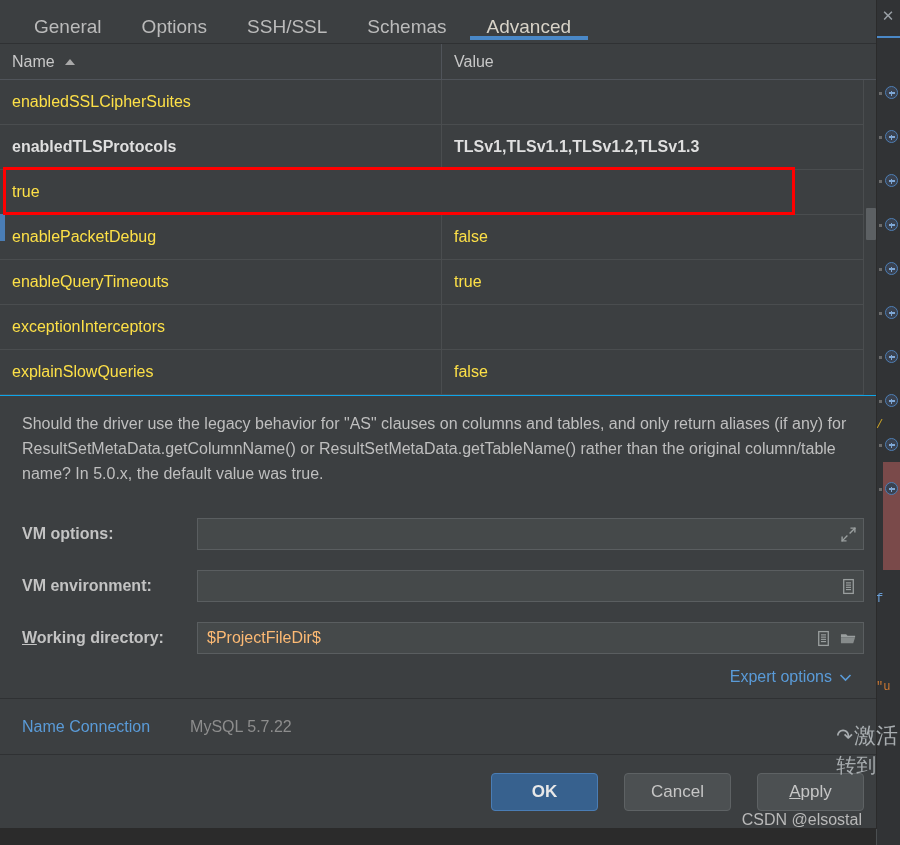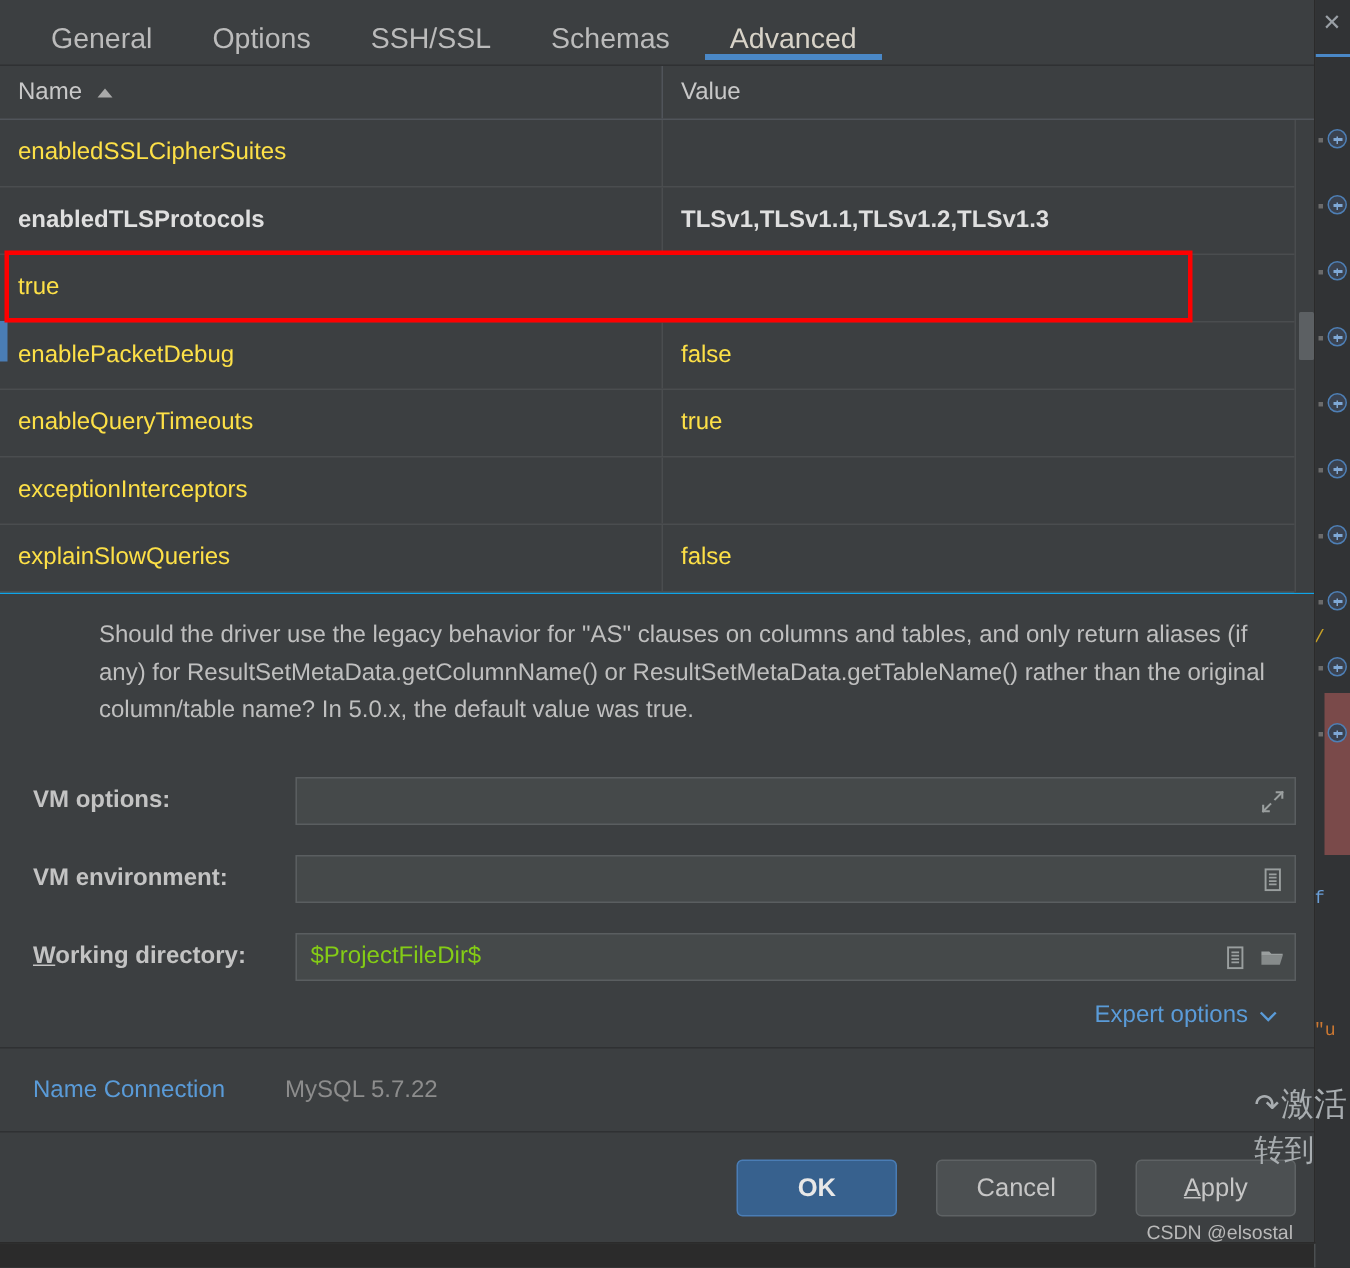--- a/index.html
+++ b/index.html
@@ -150,41 +150,40 @@
     background: #5c6063; border-radius: 1px;
   }
 
   
   #desc {
     flex: 0 0 110px;
     padding: 16px 22px 0 22px;
     font-size: 16px; line-height: 1.55;
     color: #bfbfbf;
     background: #3c3f41;
-    margin-left: 44px;
   }
 
   
   #form { flex: 1; padding: 6px 12px 0 22px; background: #3c3f41; }
   .frow { display: flex; align-items: center; height: 44px; margin-bottom: 8px; }
   .flabel {
     font-size: 16px; color: #c3c3c3;
     width: 175px; flex: 0 0 175px; font-weight: bold;
   }
   .flabel .mn { text-decoration: underline; }
   .field {
     position: relative; flex: 1; max-width: 672px;
     height: 32px;
     background: #45494a;
     border: 1px solid #5a5e60;
     display: flex; align-items: center;
   }
   .field.filled { background: #45494a; }
   .fval {
-    font-size: 16px; color: #84cc16;
+    font-size: 16px; color: #fdba74;
     padding-left: 9px;
     white-space: nowrap; overflow: hidden;
   }
   .fval.empty { color: #8a8a8a; }
   .ficons { margin-left: auto; display: flex; align-items: center; padding-right: 6px; gap: 8px; }
   .ico { width: 17px; height: 17px; display: block; }
 
   #expert-row {
     display: flex; justify-content: flex-end;
     padding-right: 12px; margin-top: 2px;
@@ -221,21 +220,21 @@
     font-size: 17px;
     display: flex; align-items: center; justify-content: center;
     cursor: pointer;
   }
   .btn.primary { background: #37618e; color: #e8e8e8; border: 1px solid #4a7db5; font-weight: bold; }
   .btn.normal { background: #4c5052; color: #c6c6c6; border: 1px solid #5e6264; }
   .btn .mn { text-decoration: underline; }
 
   #credit {
     position: absolute; right: 14px; bottom: -1px;
-    font-size: 13px; color: #b9b9b9;
+    font-size: 16px; color: #b9b9b9;
   }
 
   
   #watermark {
     position: absolute; right: 2px; top: 722px;
     text-align: left; color: #a8adb0;
     pointer-events: none;
     font-family: "DejaVu Sans", sans-serif;
   }
   #wm-line1 { font-size: 22px; line-height: 28px; white-space: nowrap; }

